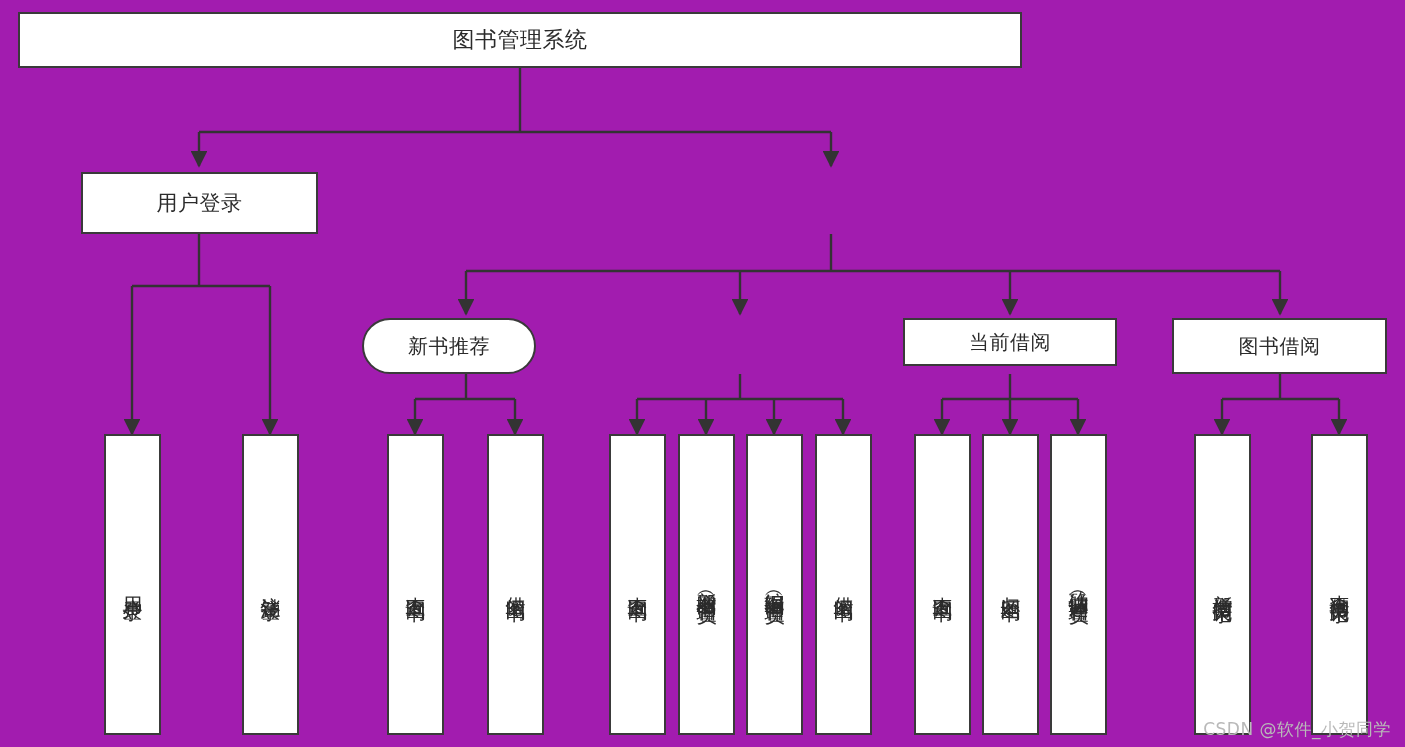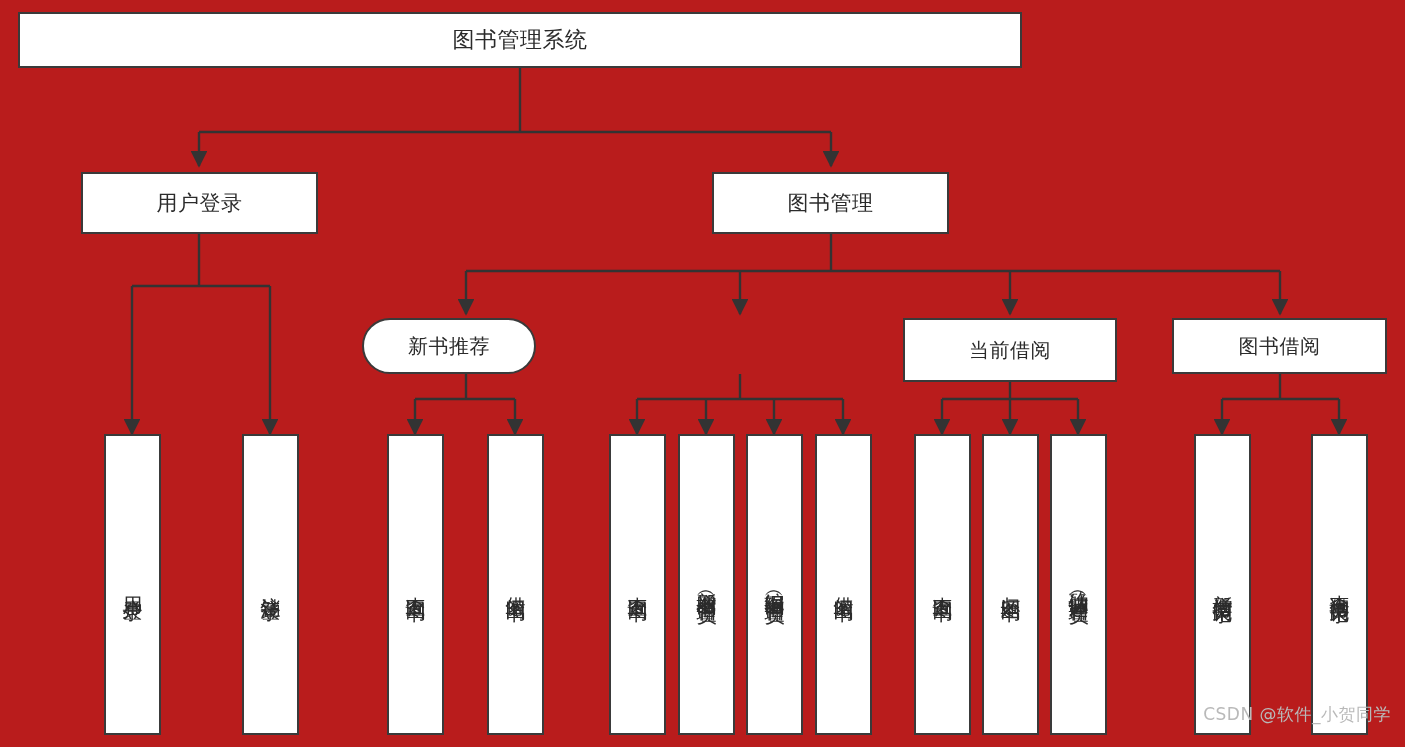--- a/index.html
+++ b/index.html
@@ -8,21 +8,21 @@
     padding: 0;
     background: #ffffff;
   }
   body {
     font-family: "DejaVu Sans", "Liberation Sans", sans-serif;
   }
   #diagram {
     position: relative;
     width: 1405px;
     height: 747px;
-    background: #b91c1c;
+    background: #a21caf;
     overflow: hidden;
   }
   #edges {
     position: absolute;
     left: 0;
     top: 0;
     width: 1405px;
     height: 747px;
     pointer-events: none;
   }
@@ -57,21 +57,21 @@
     text-orientation: upright;
     font-size: 20px;
     line-height: 1.45;
     letter-spacing: 2px;
     white-space: nowrap;
     text-align: center;
   }
   .watermark {
     position: absolute;
     right: 14px;
-    bottom: 21px;
+    bottom: 6px;
     font-size: 17px;
     color: #b9b9b9;
     letter-spacing: 0.5px;
     z-index: 3;
     white-space: nowrap;
   }
 </style>
 </head>
 <body>
 
@@ -127,28 +127,25 @@
     </g>
   </svg>
 
   <div class="node root" style="left:18px; top:12px; width:1004px; height:56px;">
     <span class="label">图书管理系统</span>
   </div>
 
   <div class="node lvl1" style="left:81px; top:172px; width:237px; height:62px;">
     <span class="label">用户登录</span>
   </div>
-  <div class="node lvl1" style="left:712px; top:172px; width:237px; height:62px;">
-    <span class="label">图书管理</span>
-  </div>
 
   <div class="node lvl2" style="left:362px; top:318px; width:174px; height:56px;border-radius:28px;">
     <span class="label">新书推荐</span>
   </div>
-  <div class="node lvl2" style="left:903px; top:318px; width:214px; height:64px;">
+  <div class="node lvl2" style="left:903px; top:318px; width:214px; height:48px;">
     <span class="label">当前借阅</span>
   </div>
   <div class="node lvl2" style="left:1172px; top:318px; width:215px; height:56px;">
     <span class="label">图书借阅</span>
   </div>
 
   <div class="node leaf" style="left:104px; top:434px; width:57px; height:301px;">
     <span class="label">用户登录</span>
   </div>
   <div class="node leaf" style="left:242px; top:434px; width:57px; height:301px;">

